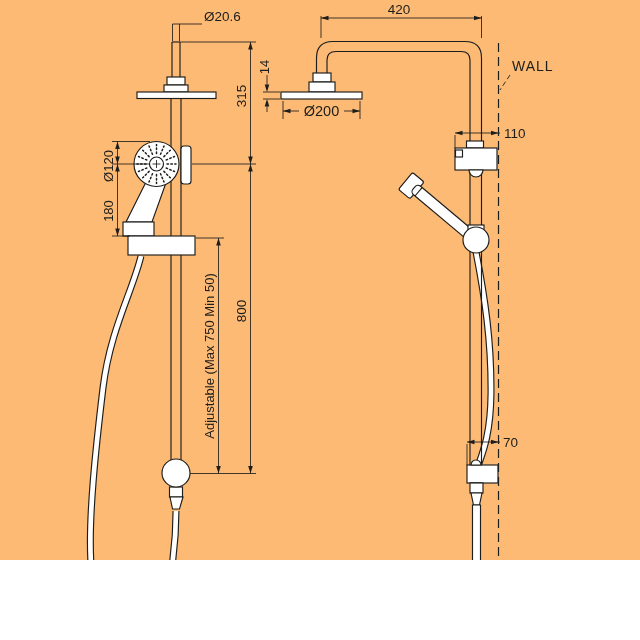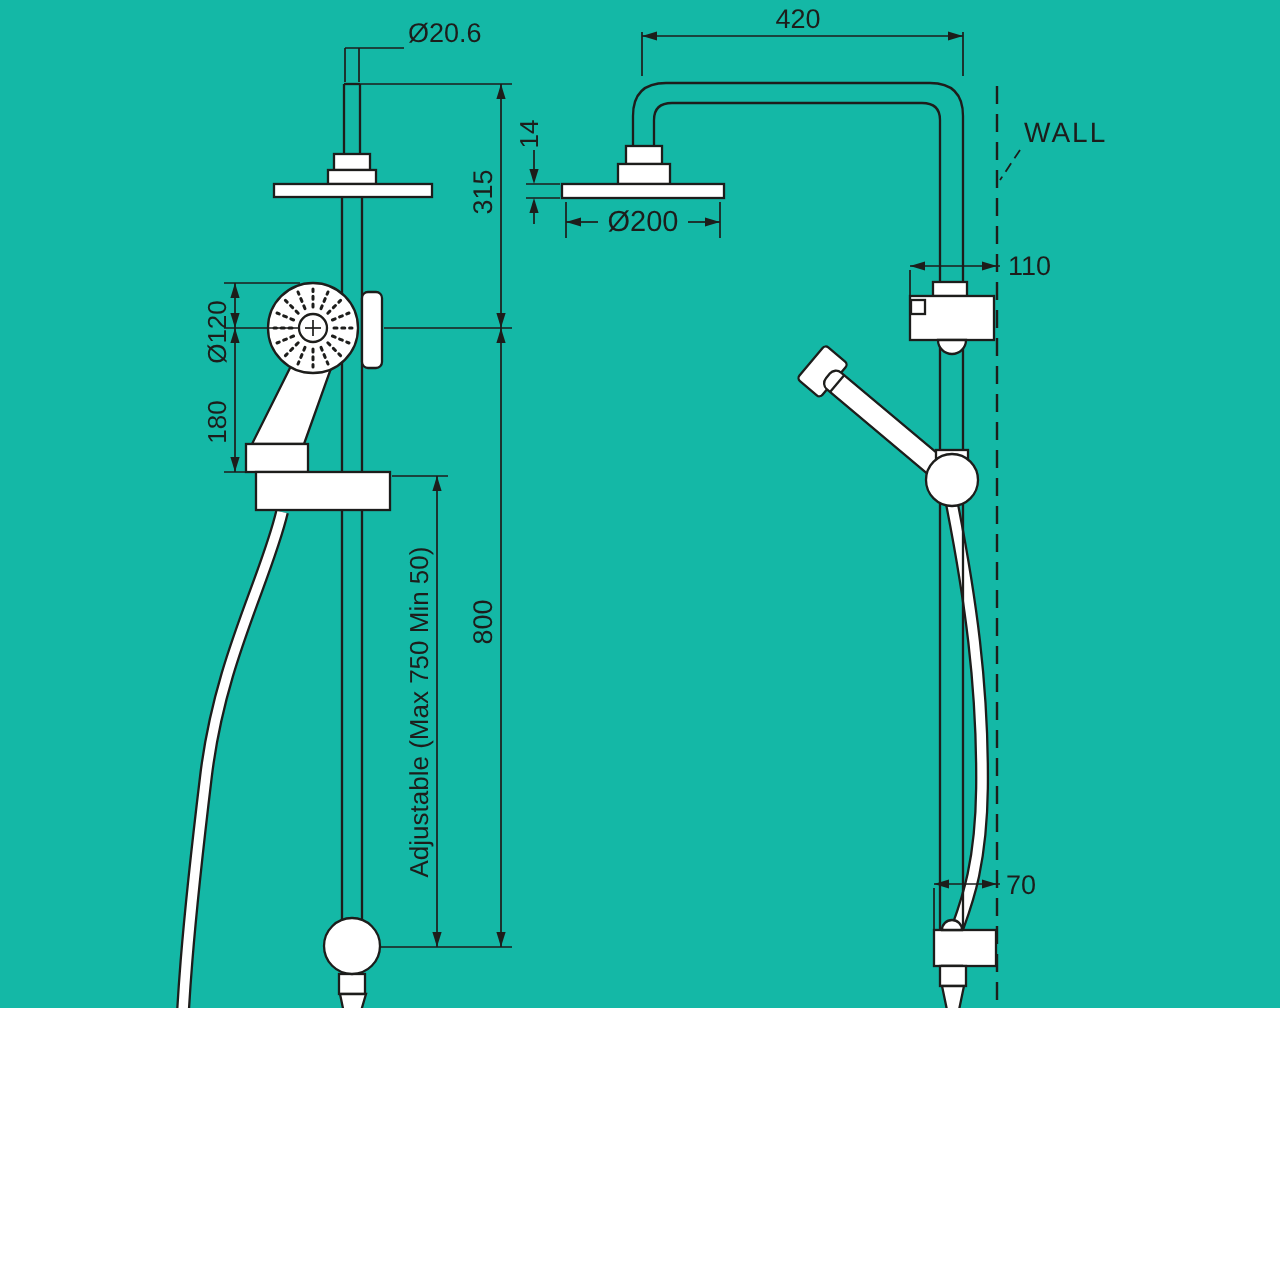--- a/index.html
+++ b/index.html
@@ -1,16 +1,16 @@
 <!DOCTYPE html>
 <html><head>
 <meta charset="utf-8">
 <style>
   html,body{margin:0;padding:0;background:#ffffff;}
-  .stage{width:640px;height:504px;position:relative;background:#14b8a6;overflow:hidden;text-decoration:underline;}
+  .stage{width:640px;height:560px;position:relative;background:#fdba74;overflow:hidden;text-decoration:underline;}
   svg{display:block;}
   text{font-family:"Liberation Sans","DejaVu Sans",sans-serif;fill:#1d1d1b;}
   .dimtxt{font-size:13.5px;}
   .dimtxt-sm{font-size:13px;}
   .dimtxt-lg{font-size:14.5px;}
   .part{fill:#ffffff;stroke:#1d1d1b;stroke-width:1.15;}
   .pline{fill:none;stroke:#1d1d1b;stroke-width:1.15;}
   .dim{fill:none;stroke:#1d1d1b;stroke-width:0.85;}
   .arr{fill:#1d1d1b;stroke:none;}
   .hose-out{fill:none;stroke:#1d1d1b;stroke-width:7;}

